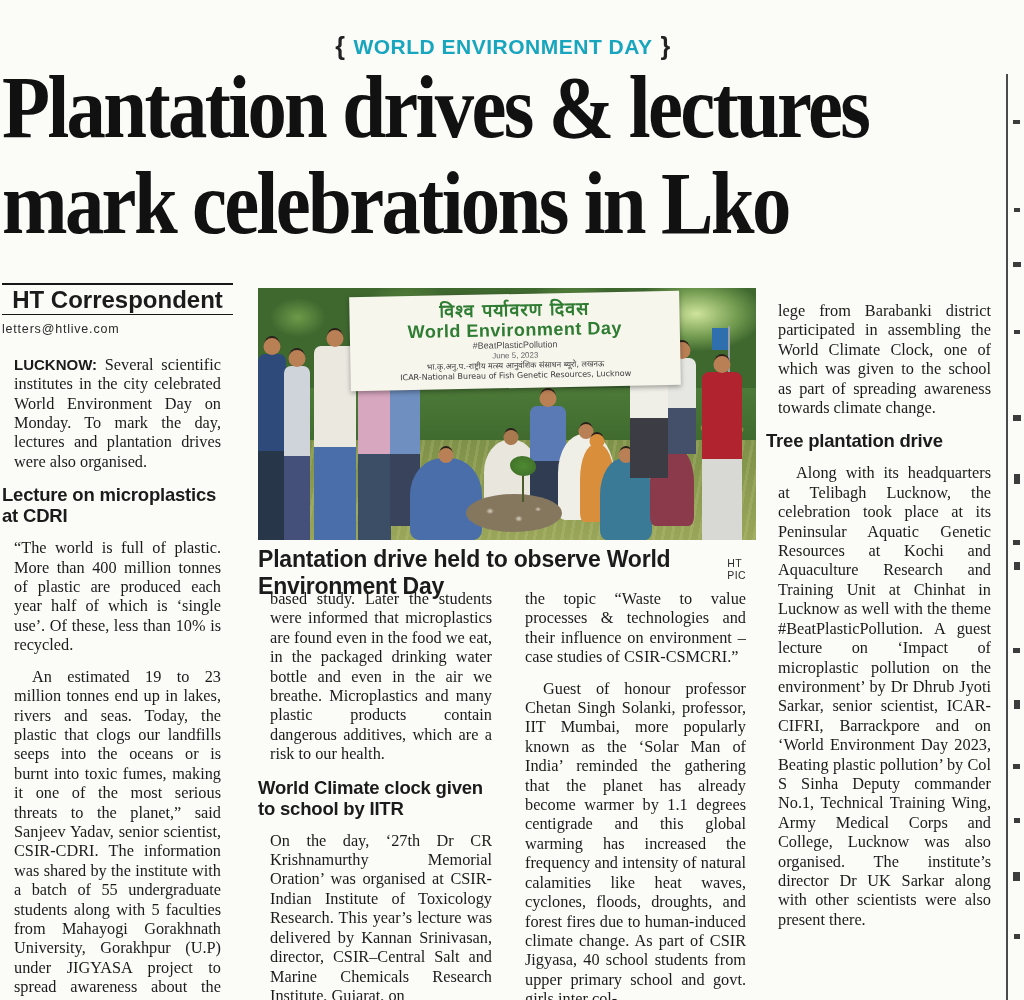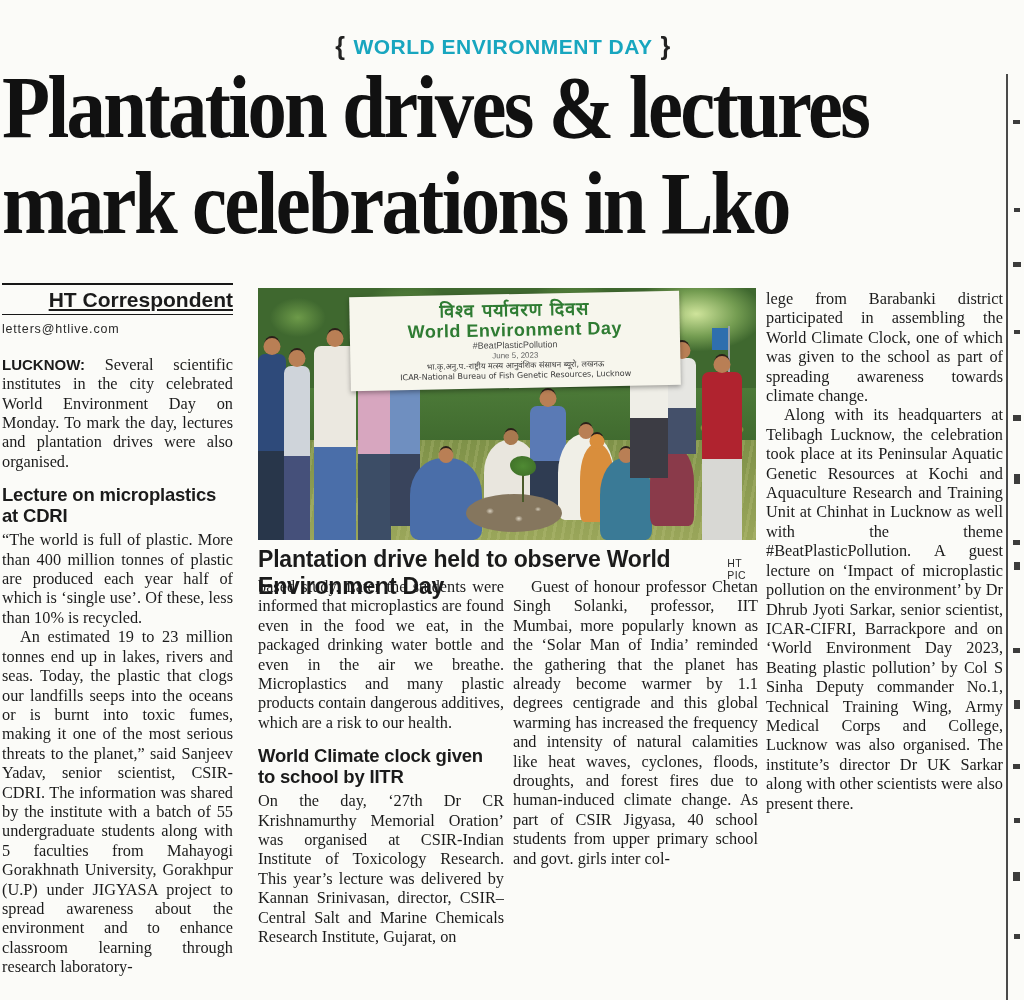--- a/index.html
+++ b/index.html
@@ -17,37 +17,37 @@
   .kicker .brace{color:#222;font-size:25px;font-weight:bold;position:relative;top:1px;padding:0 8px;}
   
   .headline{
     position:absolute;top:60px;left:2px;width:1115px;
     font-family:"Liberation Serif", serif;font-weight:bold;
     font-size:88px;line-height:96px;letter-spacing:-3px;color:#111;
     transform:scaleX(.895);transform-origin:left top;white-space:nowrap;
   }
   
   .col{position:absolute;font-size:16.3px;line-height:19.4px;text-align:justify;}
-  .col p{margin:0;}
+  .col p{margin:12px;}
   .indent{text-indent:18px;}
   .subhead{
     font-family:"Liberation Sans", sans-serif;font-weight:bold;
     font-size:18.5px;line-height:21px;text-align:left;
     margin:13px 0 4px 0;letter-spacing:-.2px;
   }
   .dateline{font-family:"Liberation Sans", sans-serif;font-weight:bold;font-size:15px;}
   #col1{left:2px;top:283px;width:231px;}
   #col2{left:258px;top:577px;width:246px;}
   #col3{left:513px;top:577px;width:245px;}
   #col4{left:766px;top:289px;width:237px;}
   
   .byline-rule{border-top:2px solid #171717;margin-bottom:5px;}
   .byline-name{
-    font-family:"Liberation Sans", sans-serif;font-weight:bold;font-size:21px;
-    padding-bottom:5px;border-bottom:1.5px solid #171717;text-align:right;text-decoration:underline;
+    font-family:"Liberation Sans", sans-serif;font-weight:bold;font-size:24px;
+    padding-bottom:5px;border-bottom:1.5px solid #171717;text-align:center;
   }
   .byline-email{
     font-family:"Liberation Sans", sans-serif;font-size:12.5px;letter-spacing:.8px;
     color:#2a2a2a;margin:5px 0 15px 0;text-align:left;
   }
   
   .photo{
     position:absolute;left:258px;top:288px;width:498px;height:252px;overflow:hidden;
     background:linear-gradient(#416b33 0%,#4e7a3a 38%,#567f3e 55%,#7e9148 65%,#94a156 100%);
   }
@@ -175,25 +175,27 @@
   <span class="credit">HT PIC</span>
 </div>
 
 <div class="col" id="col2">
   <p>based study.  Later the students were informed that microplastics are found even in the food we eat, in the packaged drinking water bottle and even in the air we breathe. Microplastics and many plastic products contain dangerous additives, which are a risk to our health.</p>
   <div class="subhead">World Climate clock given to school by IITR</div>
   <p>On the day, ‘27th Dr CR Krishnamurthy Memorial Oration’ was organised at CSIR-Indian Institute of Toxicology Research. This year’s lecture was delivered by Kannan Srinivasan, director, CSIR–Central Salt and Marine Chemicals Research Institute, Gujarat, on</p>
 </div>
 
 <div class="col" id="col3">
+  <p>the topic “Waste to value processes &amp; technologies and their influence on environment – case studies of CSIR-CSMCRI.”</p>
   <p class="indent">Guest of honour professor Chetan Singh Solanki, professor, IIT Mumbai, more popularly known as the ‘Solar Man of India’ reminded the gathering that the planet has already become warmer by 1.1 degrees centigrade and this global warming has increased the frequency and intensity of natural calamities like heat waves, cyclones, floods, droughts, and forest fires due to human-induced climate change. As part of CSIR Jigyasa, 40 school students from upper primary school and govt. girls inter col-</p>
 </div>
 
 <div class="col" id="col4">
   <p>lege from Barabanki district participated in assembling the World Climate Clock, one of which was given to the school as part of spreading awareness towards climate change.</p>
+  <div class="subhead">Tree plantation drive</div>
   <p class="indent">Along with its headquarters at Telibagh Lucknow, the celebration took place at its Peninsular Aquatic Genetic Resources at Kochi and Aquaculture Research and Training Unit at Chinhat in Lucknow as well with the theme #BeatPlasticPollution. A guest lecture on ‘Impact of microplastic pollution on the environment’ by Dr Dhrub Jyoti Sarkar, senior scientist, ICAR-CIFRI, Barrackpore and on ‘World Environment Day 2023, Beating plastic pollution’ by Col S Sinha Deputy commander No.1, Technical Training Wing, Army Medical Corps and College, Lucknow was also organised. The institute’s director Dr UK Sarkar along with other scientists were also present there.</p>
 </div>
 
 <div class="page-rule"></div>
 <div>
   <div class="edge" style="left:1013px;top:120px;width:7px;height:4px;"></div>
   <div class="edge" style="left:1014px;top:208px;width:6px;height:4px;"></div>
   <div class="edge" style="left:1013px;top:262px;width:8px;height:5px;"></div>
   <div class="edge" style="left:1014px;top:330px;width:6px;height:4px;"></div>
   <div class="edge" style="left:1013px;top:415px;width:8px;height:6px;"></div>

